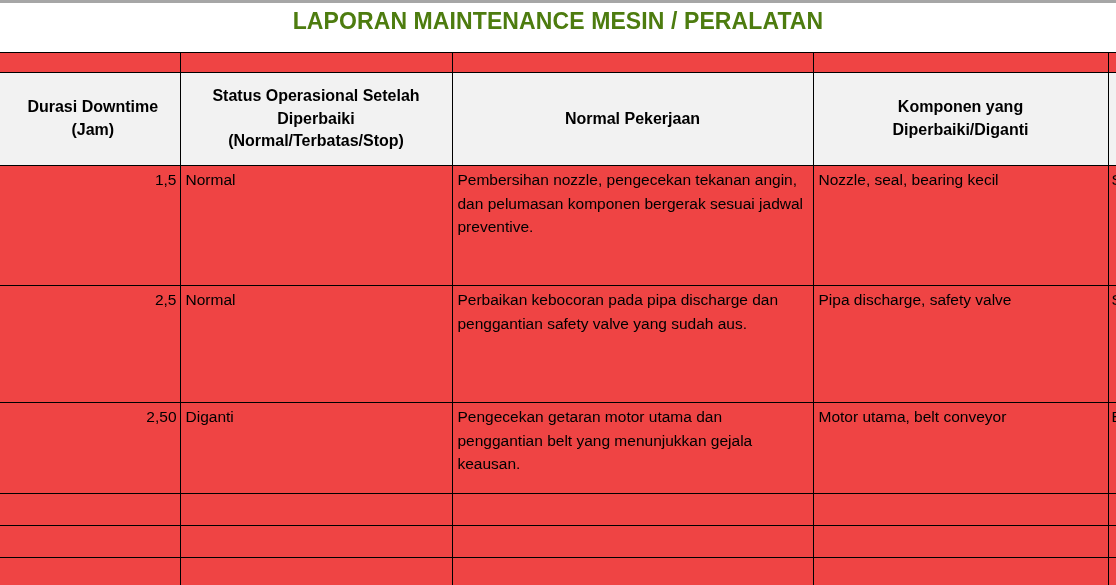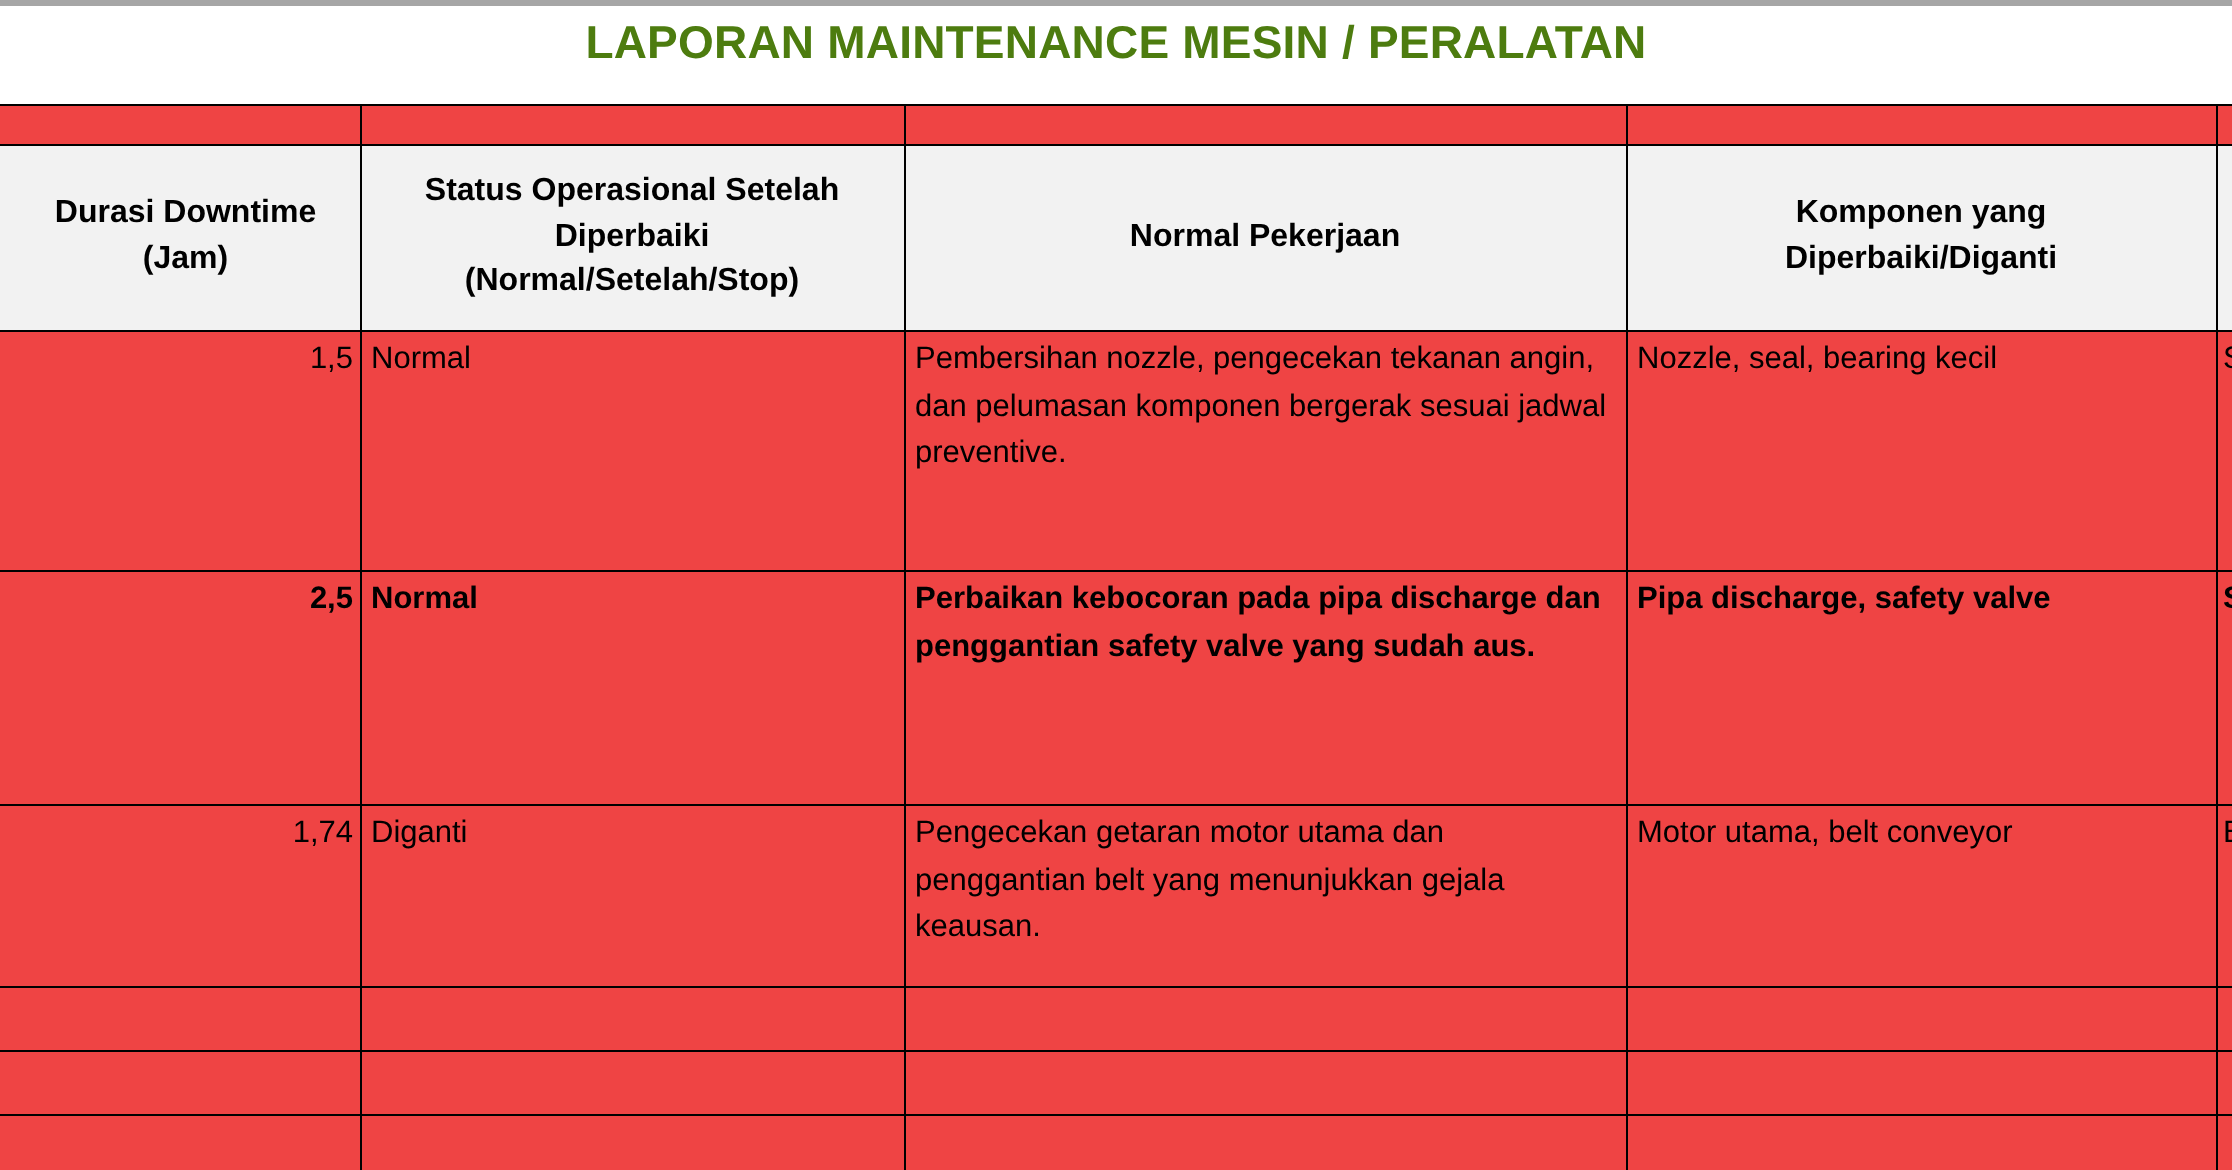--- a/index.html
+++ b/index.html
@@ -108,21 +108,21 @@
   tr.data-row td.c3 {
     text-align: left;
   }
   tr.data-row td.c4 {
     padding: 2px 0 2px 3px;
     white-space: nowrap;
     text-align: left;
   }
 
   tr.r1 td { height: 115px; }
-  tr.r2 td { height: 112px; font-weight: bold; }
+  tr.r2 td { height: 112px; }
   tr.r3 td { height: 86px; }
 
   tr.empty-row td { height: 27px; }
   tr.empty-row td.c0 { border-left: none; }
 </style>
 </head>
 <body>
 
 <div class="page">
 
@@ -150,21 +150,21 @@
         </tr>
 
         <tr class="head-row">
           <td class="c0">
             <span class="hdr-line">Durasi Downtime</span>
             <span class="hdr-line">(Jam)</span>
           </td>
           <td class="c1">
             <span class="hdr-line">Status Operasional Setelah</span>
             <span class="hdr-line">Diperbaiki</span>
-            <span class="hdr-line">(Normal/Setelah/Stop)</span>
+            <span class="hdr-line">(Normal/Terbatas/Stop)</span>
           </td>
           <td class="c2">
             <span class="hdr-line">Normal Pekerjaan</span>
           </td>
           <td class="c3">
             <span class="hdr-line">Komponen yang</span>
             <span class="hdr-line">Diperbaiki/Diganti</span>
           </td>
           <td class="c4"></td>
         </tr>
@@ -179,21 +179,21 @@
 
         <tr class="data-row r2">
           <td class="c0">2,5</td>
           <td class="c1">Normal</td>
           <td class="c2">Perbaikan kebocoran pada pipa discharge dan penggantian safety valve yang sudah aus.</td>
           <td class="c3">Pipa discharge, safety valve</td>
           <td class="c4">S</td>
         </tr>
 
         <tr class="data-row r3">
-          <td class="c0">1,74</td>
+          <td class="c0">2,50</td>
           <td class="c1">Diganti</td>
           <td class="c2">Pengecekan getaran motor utama dan penggantian belt yang menunjukkan gejala keausan.</td>
           <td class="c3">Motor utama, belt conveyor</td>
           <td class="c4">B</td>
         </tr>
 
         <tr class="data-row empty-row">
           <td class="c0"></td>
           <td class="c1"></td>
           <td class="c2"></td>

